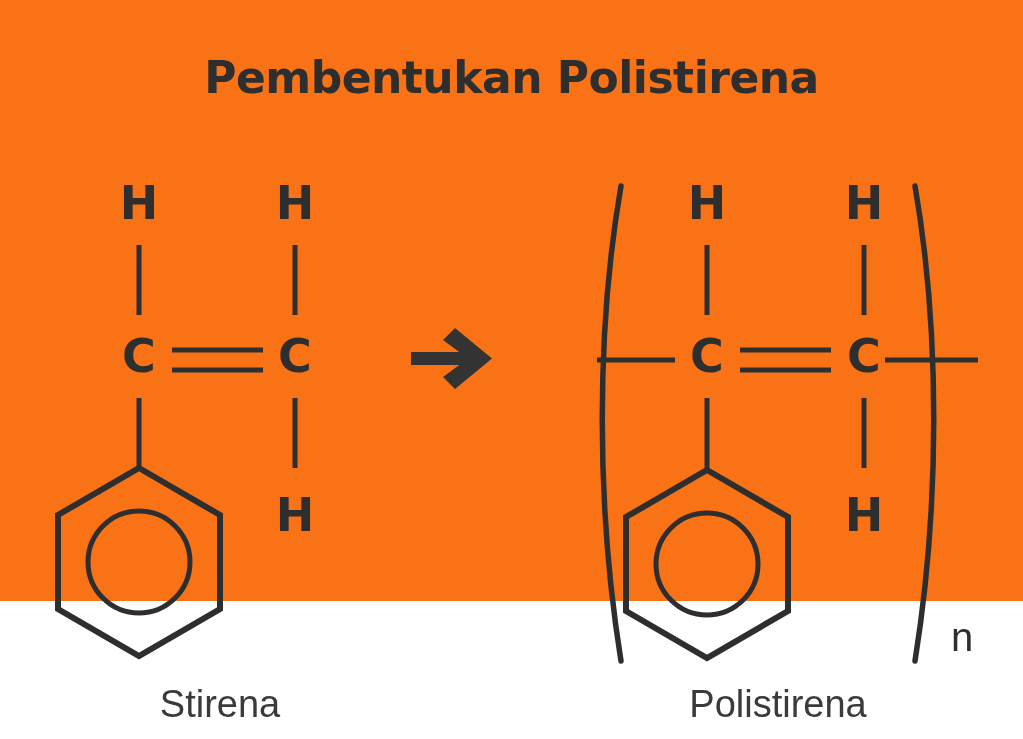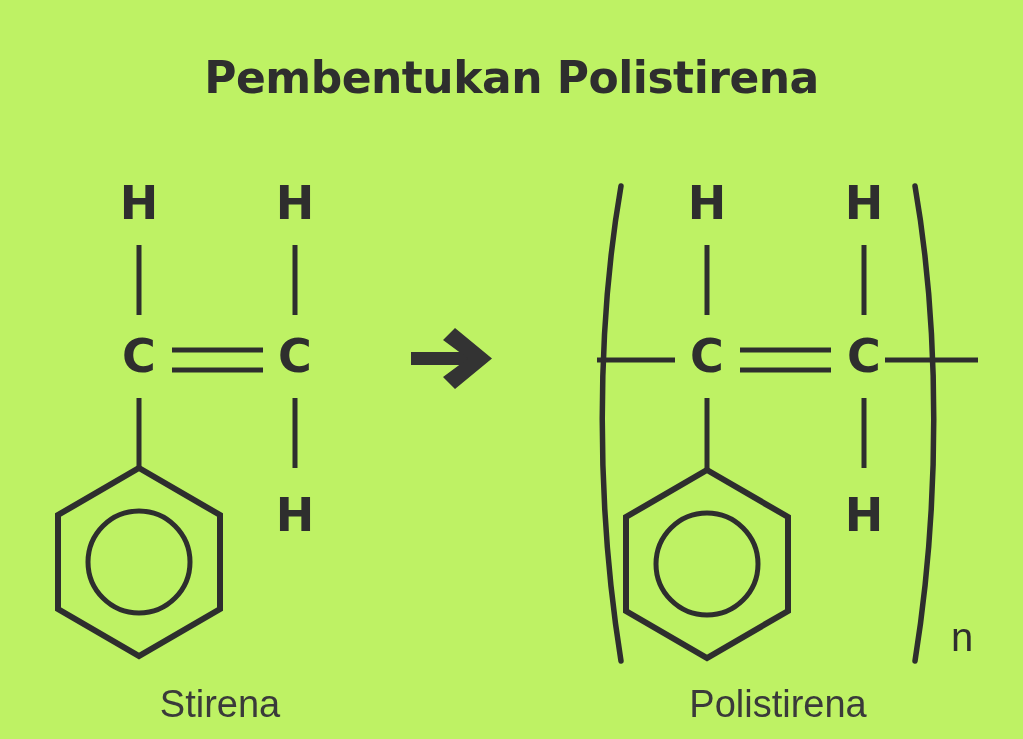--- a/index.html
+++ b/index.html
@@ -11,22 +11,22 @@
   body {
     width: 1023px;
     height: 739px;
     overflow: hidden;
     font-family: "Liberation Sans", sans-serif;
     color: #2e2e2e;
   }
   #page {
     position: relative;
     width: 1023px;
-    height: 739px;
-    background: #bef264;
+    height: 601px;
+    background: #f97316;
   }
   #diagram-title {
     position: absolute;
     left: 0;
     top: 52px;
     width: 1023px;
     text-align: center;
     font-family: "DejaVu Sans", sans-serif;
     font-weight: bold;
     font-size: 44px;

